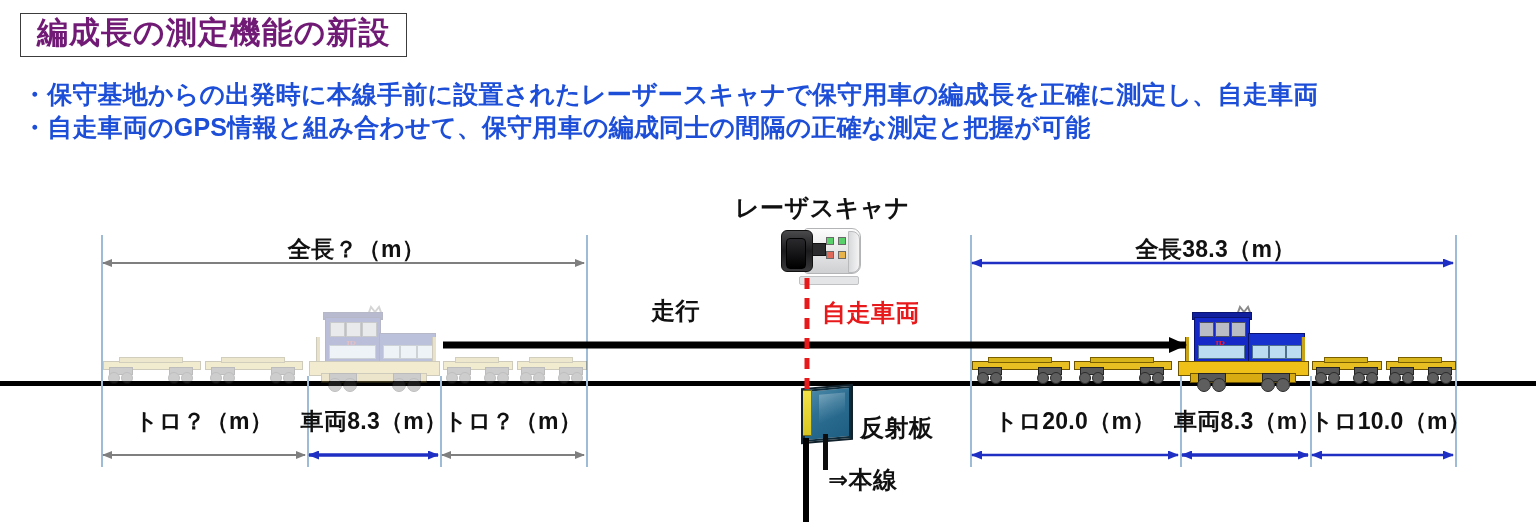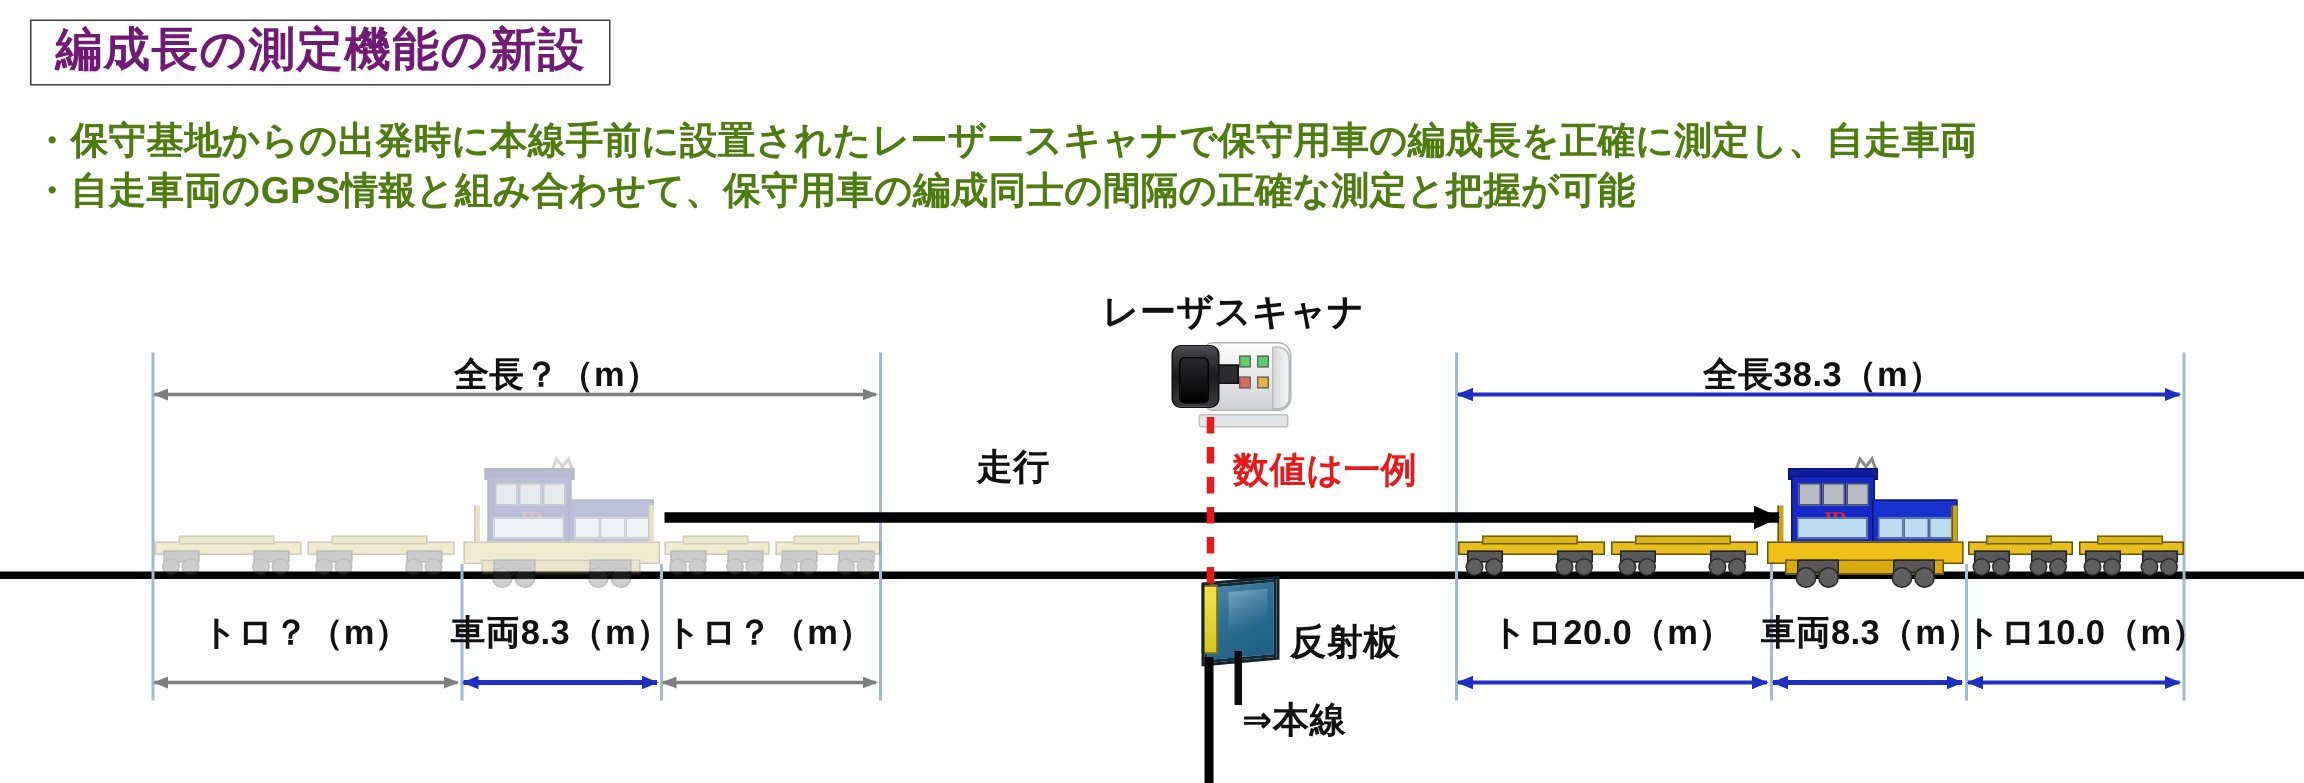--- a/index.html
+++ b/index.html
@@ -24,21 +24,21 @@
   }
   .title-box .title-text{
     font-size:31px; font-weight:700; letter-spacing:1px; color:#701a75;
     white-space:nowrap; display:block;
   }
 
   
   .bullets{position:absolute; left:22px; top:78px; width:1500px;}
   .bullet-line{
     font-size:25px; font-weight:700; letter-spacing:0.2px;
-    color:#4d7c0f; white-space:nowrap; line-height:1.30;
+    color:#1d4ed8; white-space:nowrap; line-height:1.30;
   }
   .bullet-line.indent{padding-left:26px;}
 
   
   #diagram{position:absolute; left:0; top:190px; width:1536px; height:332px;}
 
   
   .rail{position:absolute; height:5px; background:#000;}
 
   
@@ -75,21 +75,21 @@
 
   
   .mv{position:absolute;}
   .mv-chassis{position:absolute; background:#eec018; border:1.4px solid #6d5400;}
   .mv-underframe{position:absolute; background:#d9ab12; border:1.2px solid #6d5400;}
   .mv-cab{position:absolute; background:#1429c8; border:1.4px solid #0a1470;}
   .mv-hood{position:absolute; background:#1731cf; border:1.4px solid #0a1470;}
   .mv-roof{position:absolute; background:#101f9e; border:1.2px solid #0a1470;}
   .mv-win{position:absolute; background:#b9bcc4; border:1px solid #4e5260;}
   .mv-lowwin{position:absolute; background:#bcdcf2; border:1px solid #4e6f8e;}
-  .mv-jr{position:absolute; color:#e01d3c; font-size:15px; font-weight:700;
+  .mv-jr{position:absolute; color:#e01d3c; font-size:10px; font-weight:700;
          font-family:"Liberation Serif",serif; letter-spacing:-0.5px;}
   .mv-grill{position:absolute; background:#111; }
   .mv-horn{position:absolute;}
   .mv-stanchion{position:absolute; background:#c9a318; border-left:1px solid #6d5400;}
 
   
   .scanner{position:absolute;}
   .sc-body{position:absolute; left:22px; top:0; width:56px; height:44px;
            background:linear-gradient(180deg,#fdfdfd 0%,#e9e9ea 45%,#cfd0d2 100%);
            border:1px solid #b3b4b6; border-radius:5px 9px 9px 5px;}
@@ -355,38 +355,38 @@
         <div class="sc-led" style="left:34px; top:22px; background:#e8b34a;"></div>
         <div class="sc-ring"></div>
       </div>
       <div class="sc-neck"></div>
       <div class="sc-lens-o">
         <div class="sc-lens-i"></div>
       </div>
       <div class="sc-base"></div>
     </div>
 
-    <div class="anno red" style="left:822px; top:107px;">数値は一例</div>
+    <div class="anno red" style="left:822px; top:107px;">自走車両</div>
 
     <div class="anno" style="left:651px; top:105px;">走行</div>
 
     <div class="reflector" style="left:799px; top:198px; width:56px; height:84px;">
       <div class="rf-plate">
         <div class="rf-sheen"></div>
       </div>
       <div class="rf-yellow"></div>
       <div class="rf-frame"></div>
       <div class="rf-post"></div>
     </div>
 
     <div class="anno" style="left:860px; top:222px;">反射板</div>
 
     <div class="anno" style="left:828px; top:274px;">⇒本線</div>
 
-    <div class="dim-label" style="left:101px; top:44px; width:541px;">全長？（m）</div>
+    <div class="dim-label" style="left:86px; top:44px; width:541px;">全長？（m）</div>
     <div class="dim-label" style="left:101px; top:216px; width:206px;">トロ？（m）</div>
     <div class="dim-label" style="left:300px; top:216px; width:148px;">車両8.3（m）</div>
     <div class="dim-label" style="left:440px; top:216px; width:146px;">トロ？（m）</div>
 
     <div class="dim-label" style="left:970px; top:44px; width:491px;">全長38.3（m）</div>
     <div class="dim-label" style="left:970px; top:216px; width:210px;">トロ20.0（m）</div>
     <div class="dim-label" style="left:1174px; top:216px; width:142px;">車両8.3（m）</div>
     <div class="dim-label" style="left:1310px; top:216px; width:145px;">トロ10.0（m）</div>
 
     <svg id="arrows" viewBox="0 0 1536 332">

